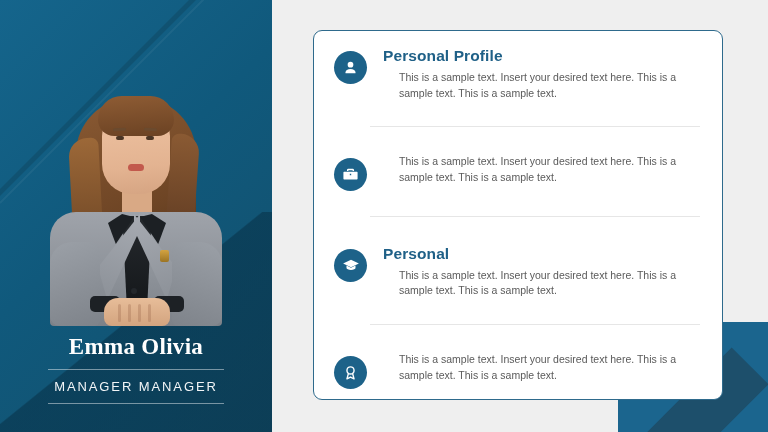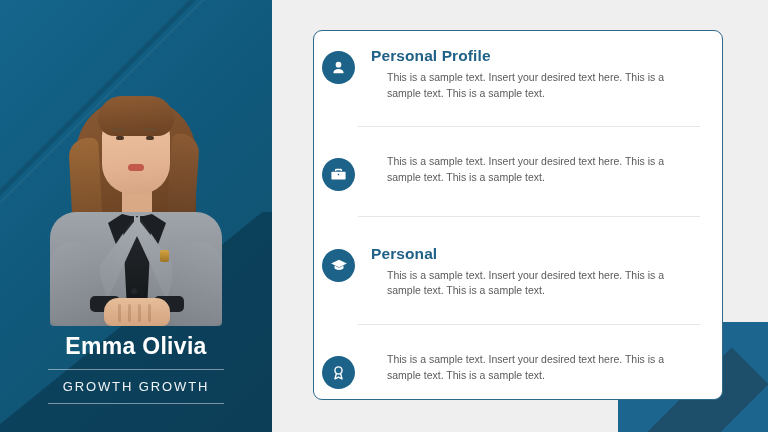--- a/index.html
+++ b/index.html
@@ -172,20 +172,21 @@
     z-index:5;
     text-align:center;
   }
   #person-name {
     color:#FFFFFF;
     font-size:23px;
     font-weight:bold;
     letter-spacing:0.3px;
     line-height:1.1;
     margin-bottom:10px;
+    font-family:Liberation Serif, serif;
   }
   .name-rule {
     width:176px; height:1px;
     background:rgba(255,255,255,0.45);
     margin:0 auto;
   }
   #person-role {
     color:#F2F5F7;
     font-size:13px;
     letter-spacing:1.9px;
@@ -193,21 +194,21 @@
   }
 
   
   #content-card {
     position:absolute;
     left:313px; top:30px;
     width:410px; height:370px;
     background:#FFFFFF;
     border:1.5px solid #2E6A8C;
     border-radius:9px;
-    padding:14px 22px 10px 4px;
+    padding:14px 22px 10px 16px;
     display:flex;
     flex-direction:column;
     justify-content:space-between;
     z-index:4;
   }
   .section {
     display:flex;
     align-items:flex-start;
     gap:16px;
     padding:2px 0 0 4px;
@@ -304,21 +305,21 @@
       <div class="ph ph-hands"></div>
       <div class="ph ph-finger" style="left:76px;"></div>
       <div class="ph ph-finger" style="left:86px;"></div>
       <div class="ph ph-finger" style="left:96px;"></div>
       <div class="ph ph-finger" style="left:106px;"></div>
     </div>
 
     <div id="name-block">
       <div id="person-name">Emma Olivia</div>
       <div class="name-rule"></div>
-      <div id="person-role">GROWTH GROWTH</div>
+      <div id="person-role">MANAGER MANAGER</div>
       <div class="name-rule"></div>
     </div>
   </div>
 
   <div class="corner-deco">
     <div class="band band-1"></div>
     <div class="band-2"></div>
   </div>
 
   <div id="content-card">

